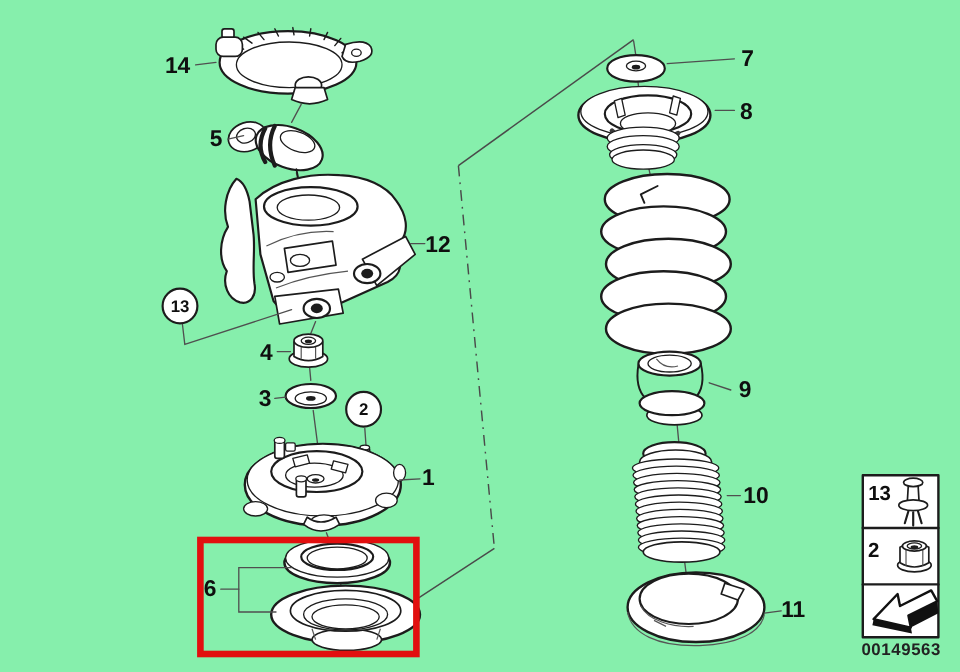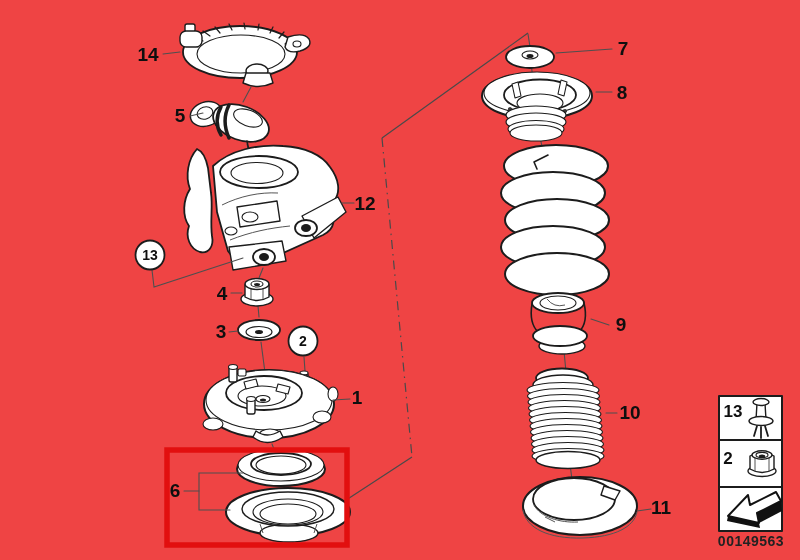--- a/index.html
+++ b/index.html
@@ -1,21 +1,21 @@
 <!DOCTYPE html>
 <html style="--line-color: #1c1c1c; --highlight-color: #e20f0f;"><head>
 <meta charset="utf-8">
 <style>
   :root{
     --line-color:#1c1c1c;
     --highlight-color:#e20f0f;
   }
   html,body{margin:0;padding:0;background:#fff;}
   .stage{
-    position:relative;width:800px;height:560px;background:#ef4444;overflow:hidden;
+    position:relative;width:800px;height:560px;background:#86efac;overflow:hidden;
     font-family:"Liberation Sans",sans-serif;
   }
   svg{display:block;}
   .shape{fill:#ffffff;stroke:var(--line-color);stroke-width:1.8;stroke-linejoin:round;}
   .thin{stroke-width:1.1;}
   .med{stroke-width:1.4;}
   .ln{fill:none;stroke:var(--line-color);stroke-width:1.6;stroke-linecap:round;}
   .crease{fill:none;stroke:#555;stroke-width:1;}
   .dark{fill:var(--line-color);stroke:none;}
   .leader{fill:none;stroke:#4f4f4f;stroke-width:1.1;stroke-linecap:round;}

